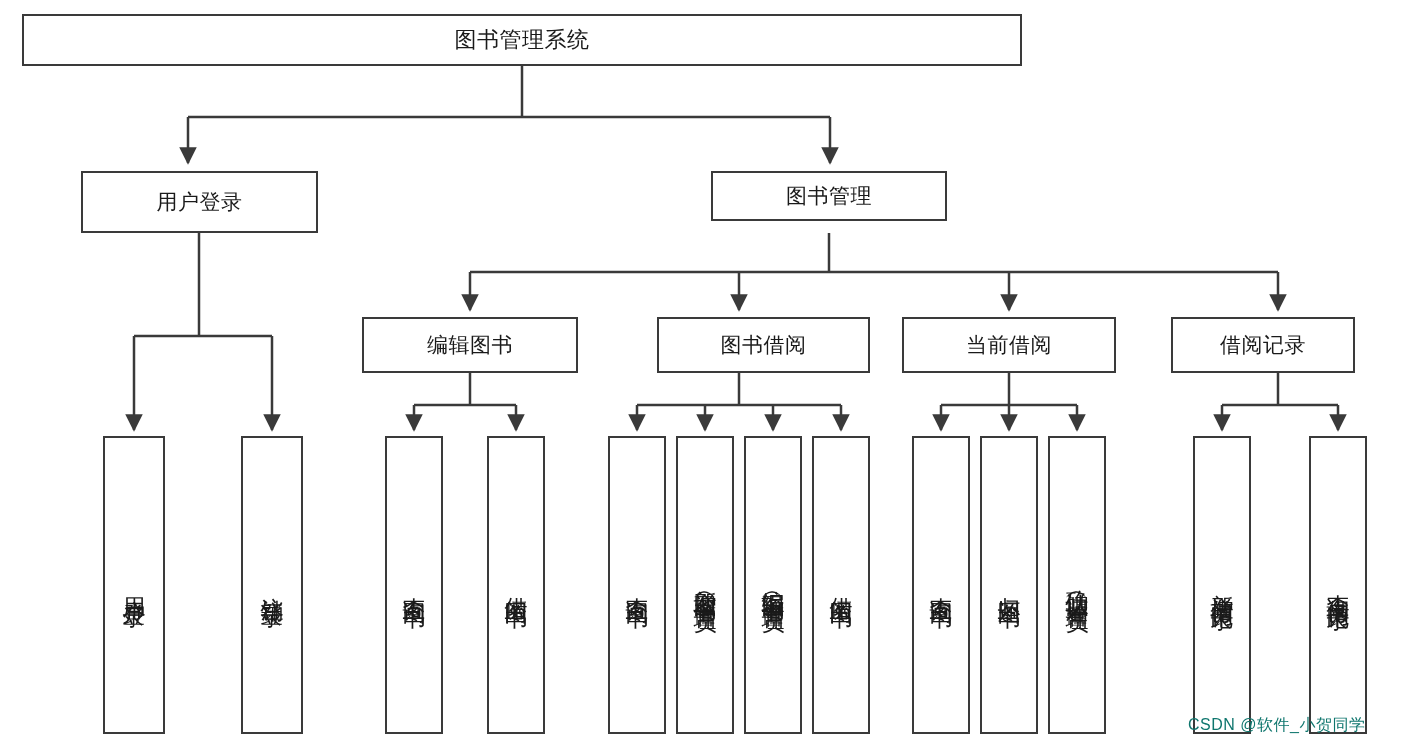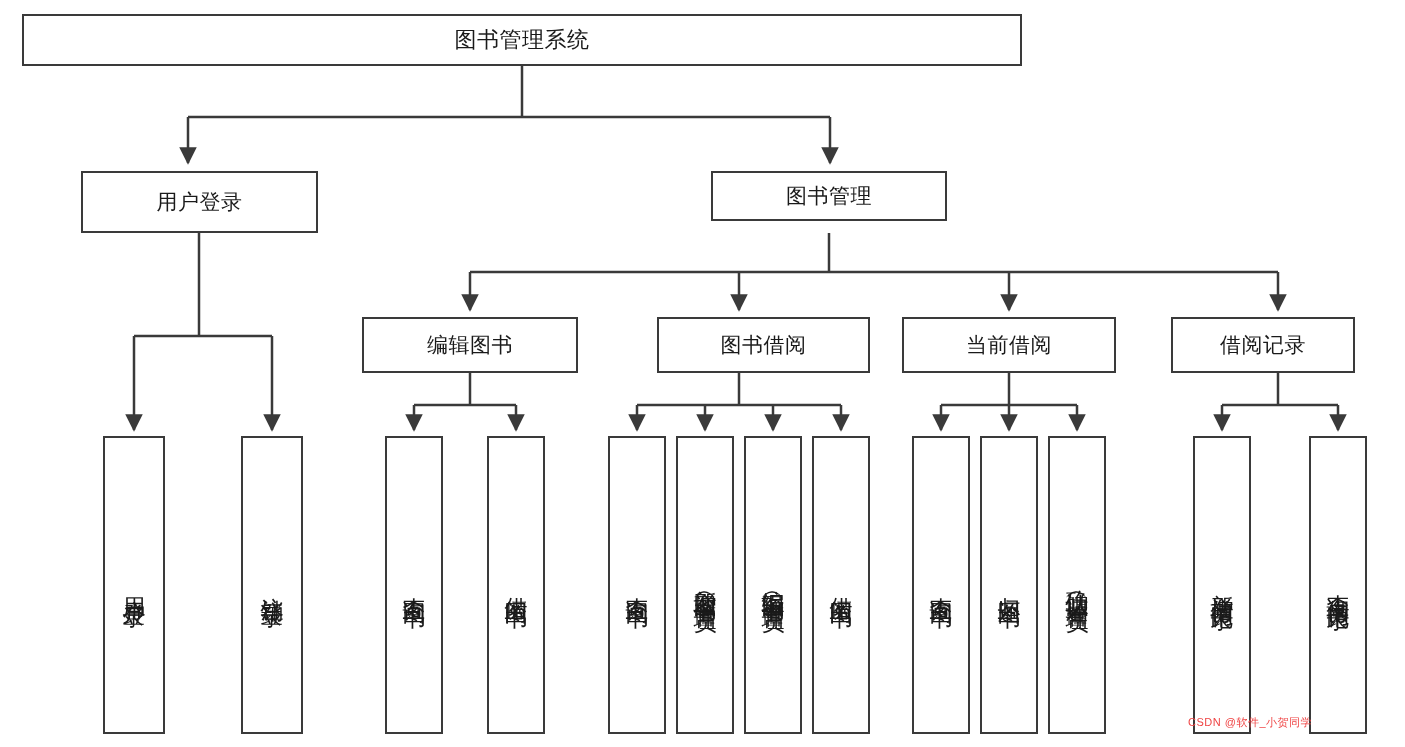--- a/index.html
+++ b/index.html
@@ -55,22 +55,22 @@
   .node.vert .label {
     writing-mode: vertical-rl;
     text-orientation: upright;
     font-size: 23px;
     line-height: 1.0;
     letter-spacing: 3px;
     white-space: nowrap;
   }
   .watermark {
     position: absolute;
-    color: #ef4444;
-    font-size: 11px;
+    color: #0f766e;
+    font-size: 16px;
     letter-spacing: 0.5px;
     white-space: nowrap;
     user-select: none;
   }
 </style>
 </head>
 <body>
 
 <div id="canvas">
 

